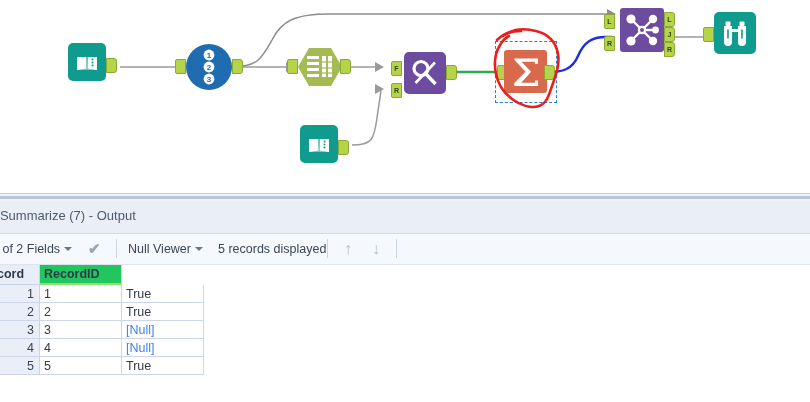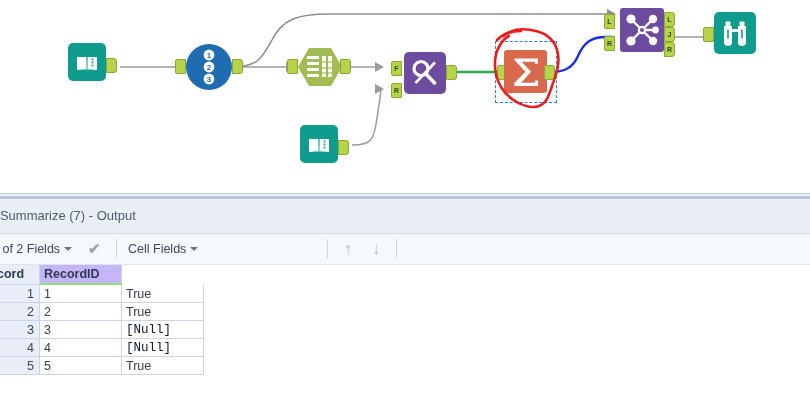--- a/index.html
+++ b/index.html
@@ -53,30 +53,30 @@
   .caret{display:inline-block;width:0;height:0;border-left:4px solid transparent;border-right:4px solid transparent;
          border-top:4px solid #7b8characters;}
   .caret{border-top:4px solid #6b7684;vertical-align:middle;margin:0 2px 2px 4px;}
   .check{color:#9aa6b4;font-size:15px;font-weight:bold;}
   .tb-sep{position:absolute;top:5px;width:1px;height:19px;background:#ccd5e2;}
   .arrowbtn{position:absolute;top:4px;width:20px;height:22px;line-height:22px;text-align:center;
             font-size:16px;color:#b4bdc9;}
 
   
   #grid{position:absolute;left:0;top:64px;width:810px;height:137px;background:#ffffff;}
-  .gr-head{position:absolute;top:0;height:20px;background:#c4b5fd;border-right:1px solid #c9d4e6;
+  .gr-head{position:absolute;top:0;height:20px;background:#22c55e;border-right:1px solid #c9d4e6;
            border-bottom:2px solid #8fe070;box-sizing:border-box;
            font-size:12.5px;font-weight:bold;color:#2f3b4a;line-height:19px;padding-left:4px;overflow:hidden;}
   .gr-head.amber{border-bottom:2px solid #f2ae2b;}
   .gr-head.plain{border-bottom:1px solid #c9d4e6;background:#e8edf8;}
   .cell{position:absolute;height:18px;line-height:18px;font-size:12.5px;color:#333c49;box-sizing:border-box;
         border-right:1px solid #ccd6e6;border-bottom:1px solid #ccd6e6;overflow:hidden;}
   .cell.rownum{background:#eaeef8;text-align:right;padding-right:5px;color:#3a4553;border-right:1px solid #c9d4e6;}
   .cell.val{background:#ffffff;padding-left:4px;}
-  .cell.null{color:#0f172a;font-family:Liberation Mono, monospace;}
+  .cell.null{color:#3b82f6;}
 </style>
 </head>
 <body>
 
 <div id="app">
 
   <div id="canvas">
 
     <svg id="wires" viewBox="0 0 810 193">
 
@@ -271,22 +271,23 @@
       <div class="txt">- Summarize (7) - Output</div>
     </div>
 
     <div id="results-toolbar">
       <div class="tb-item" style="left:-8px;">
         <span>2 of 2 Fields</span><span class="caret"></span>
       </div>
       <div class="tb-item check" style="left:88px;">✔</div>
       <div class="tb-sep" style="left:116px;"></div>
       <div class="tb-item" style="left:128px;">
-        <span>Cell Fields</span><span class="caret"></span>
-      </div>
+        <span>Null Viewer</span><span class="caret"></span>
+      </div>
+      <div class="tb-item" style="left:218px;color:#3b4757;">5 records displayed</div>
       <div class="tb-sep" style="left:327px;"></div>
       <div class="arrowbtn" style="left:338px;">↑</div>
       <div class="arrowbtn" style="left:366px;">↓</div>
       <div class="tb-sep" style="left:396px;"></div>
     </div>
 
     <div id="grid">
         <div class="gr-head plain" style="left: -10px; width: 50px; padding-left: 0px;">ecord</div>
         <div class="gr-head" style="left: 40px; width: 82px;">RecordID</div>
         <div class="cell rownum" style="left: -10px; top: 20px; width: 50px;">1</div>

